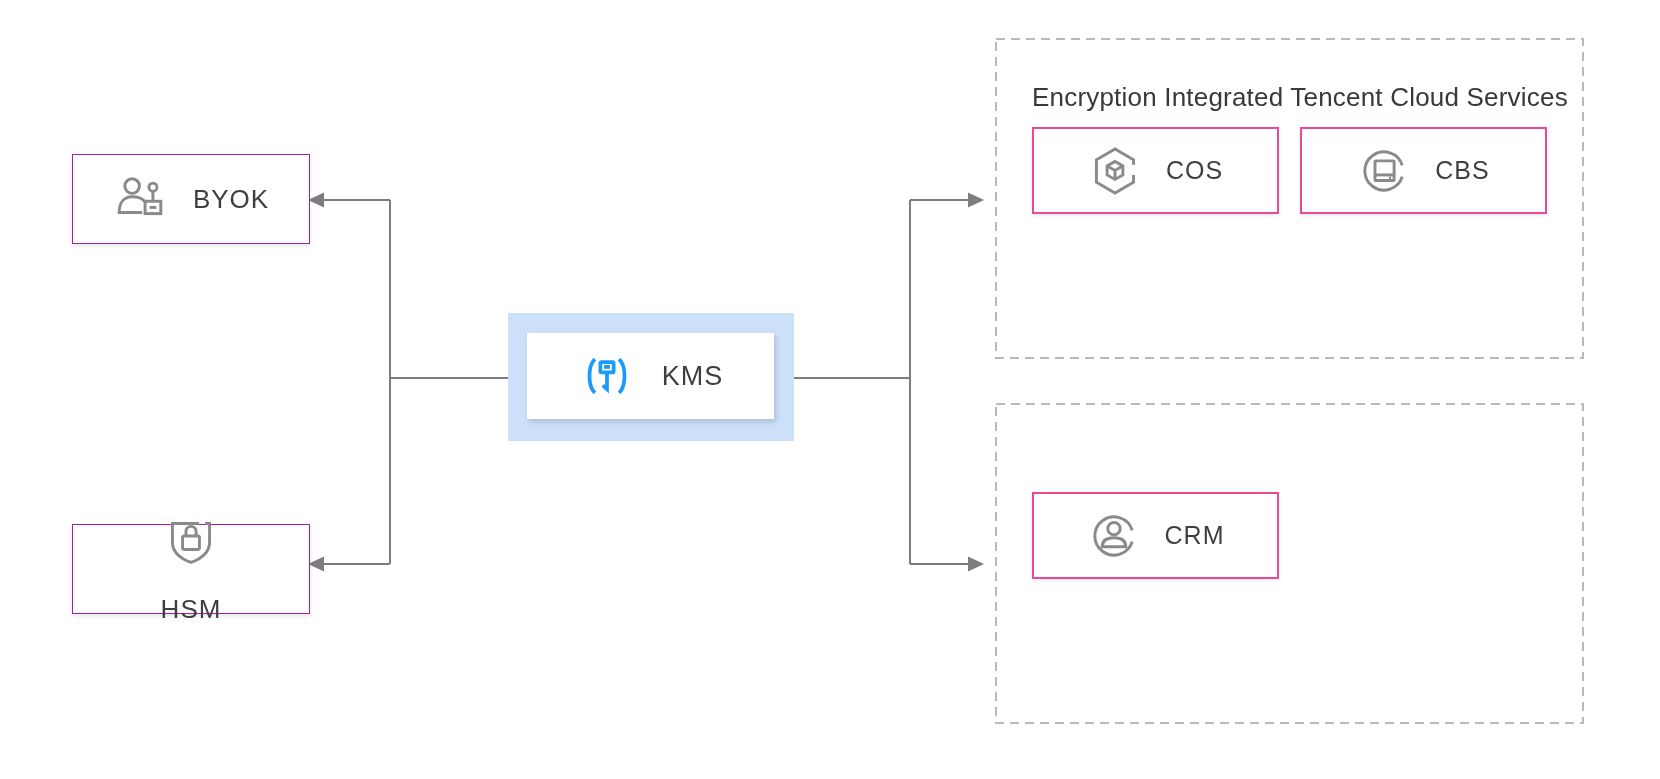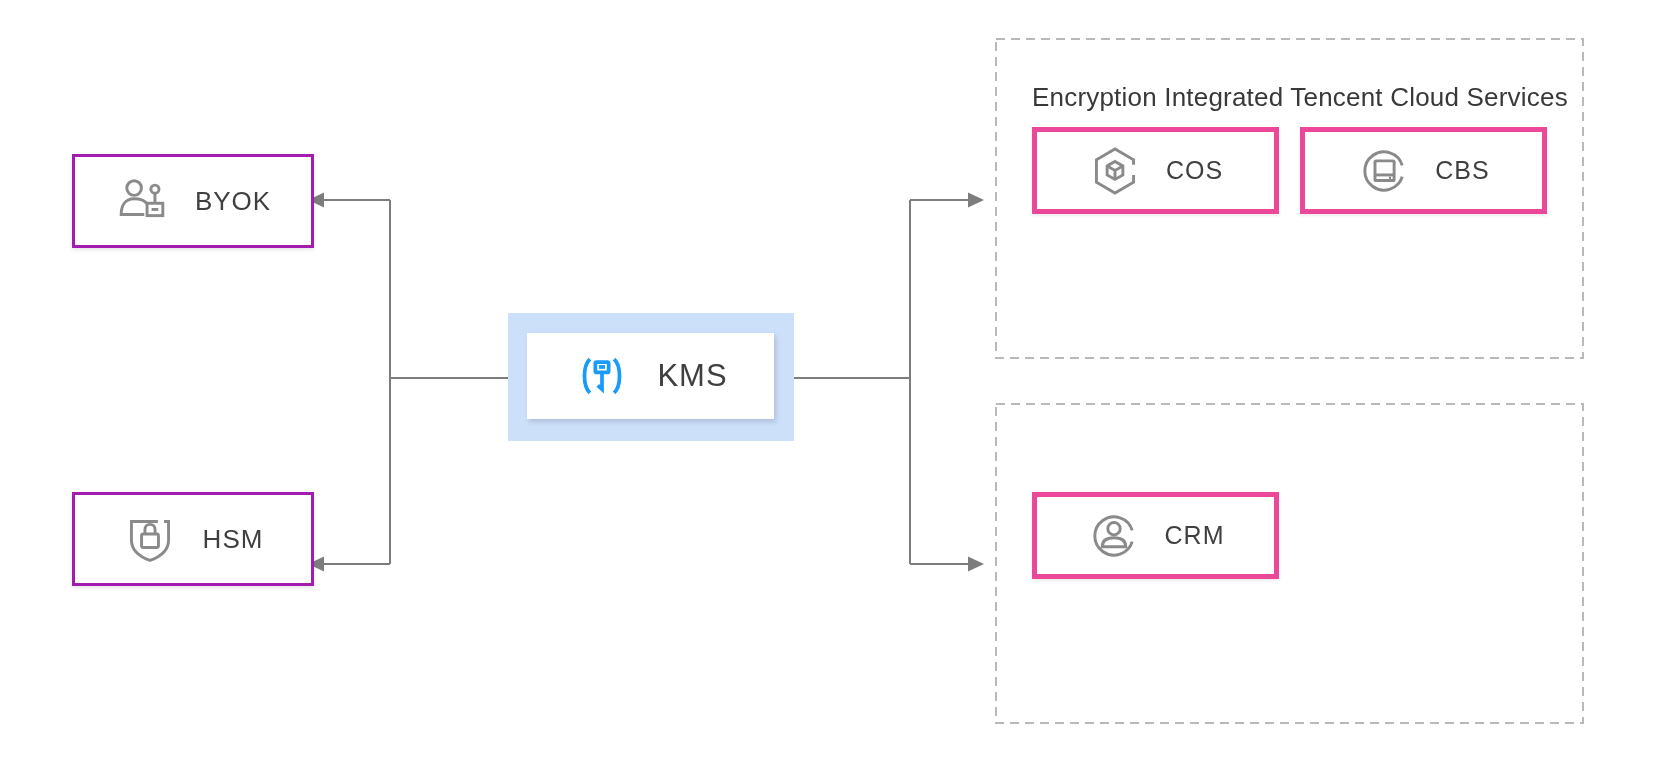--- a/index.html
+++ b/index.html
@@ -1,42 +1,42 @@
 <!DOCTYPE html>
 <html><head>
 <meta charset="utf-8">
 <style>
   html,body{margin:0;padding:0;background:#fff;}
   body{font-family:"Liberation Sans","DejaVu Sans",sans-serif;}
   #canvas{position:relative;width:1660px;height:779px;background:#ffffff;overflow:hidden;}
   svg{display:block;}
   .conn-layer{position:absolute;left:0;top:0;width:1660px;height:779px;pointer-events:none;}
 
-  .node{position:absolute;background:#fff;border:3px solid #a21caf;
+  .node{position:absolute;background:#fff;border:1px solid #a21caf;
         box-shadow:0 2px 4px rgba(0,0,0,.10);
         display:flex;align-items:center;justify-content:center;gap:26px;}
   .node .lbl{font-size:26px;color:#3f3f3f;letter-spacing:1px;}
 
   #node-byok{left:72px;top:154px;width:236px;height:88px;}
-  #node-hsm{left:72px;top:492px;width:236px;height:88px;}
+  #node-hsm{left:72px;top:524px;width:236px;height:88px;flex-direction:column;}
 
   #kms-outer{position:absolute;left:508px;top:313px;width:286px;height:128px;background:#cce0fa;}
   #kms-inner{position:absolute;left:19px;top:20px;width:247px;height:86px;background:#fff;
              box-shadow:2px 3px 5px rgba(0,0,0,.14);
              display:flex;align-items:center;justify-content:center;gap:26px;}
-  #kms-inner .lbl{font-size:31px;color:#3f3f3f;letter-spacing:1px;}
+  #kms-inner .lbl{font-size:27px;color:#3f3f3f;letter-spacing:1px;}
 
   .group{position:absolute;width:589px;height:321px;}
   #group-services{left:995px;top:38px;}
   #group-apps{left:995px;top:403px;}
   .group .dash{position:absolute;left:0;top:0;}
   .group-title{position:absolute;left:37px;top:44px;font-size:26px;color:#393939;letter-spacing:.2px;white-space:nowrap;}
   .tile-grid{position:absolute;left:37px;top:89px;width:515px;
              display:grid;grid-template-columns:247px 247px;grid-column-gap:21px;grid-row-gap:19px;}
-  .tile{width:247px;height:87px;background:#fff;border:5px solid #ec4899;box-sizing:border-box;
+  .tile{width:247px;height:87px;background:#fff;border:2px solid #ec4899;box-sizing:border-box;
         box-shadow:0 2px 3px rgba(0,0,0,.08);
         display:flex;align-items:center;justify-content:center;gap:24px;}
   .tile .lbl{font-size:25px;color:#3f3f3f;letter-spacing:1px;}
 
   .icon{flex:0 0 auto;}
 </style>
 </head>
 <body>
 
 <div id="canvas">

